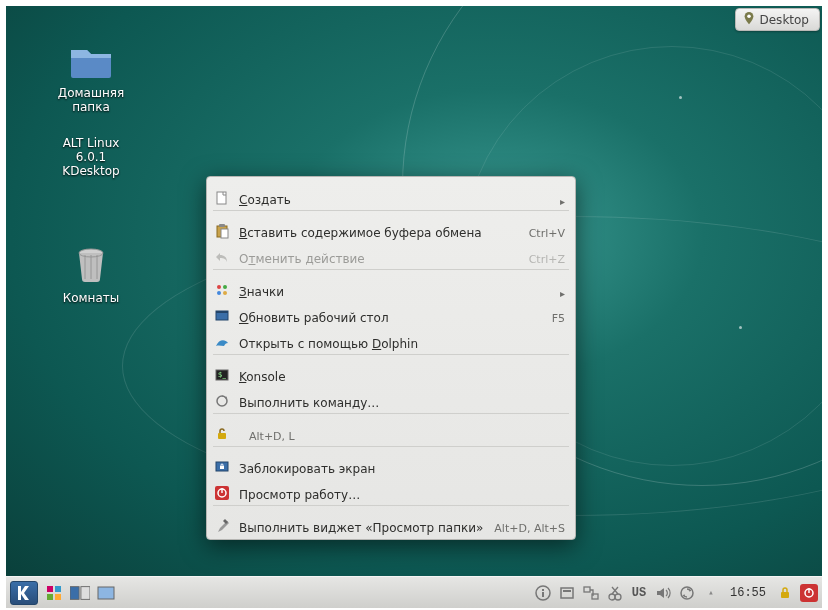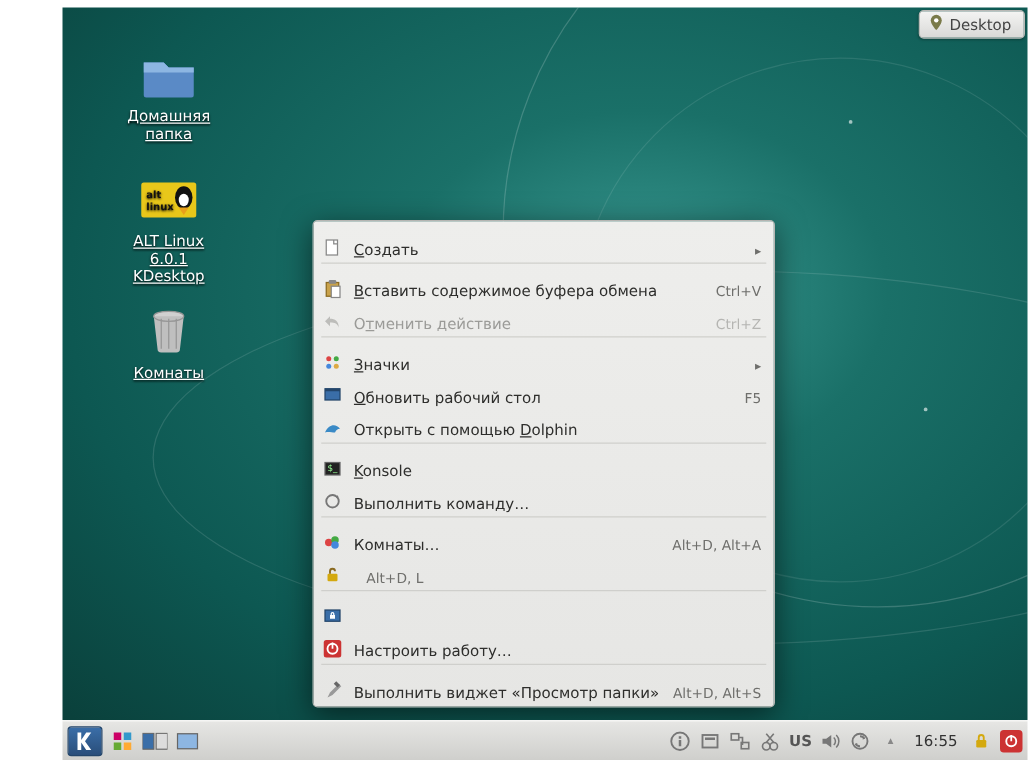--- a/index.html
+++ b/index.html
@@ -1,17 +1,17 @@
 <!DOCTYPE html>
 <html><head>
 <meta charset="utf-8">
 <style>
   * { margin: 0; padding: 0; box-sizing: border-box; }
   html, body { width: 828px; height: 610px; overflow: hidden; font-family: "DejaVu Sans", "Liberation Sans", sans-serif; font-size: 12px; }
-  .screen { width: 828px; height: 610px; border: 6px solid #fff; position: relative; padding-left: 44px; }
+  .screen { width: 828px; height: 610px; border: 6px solid #fff; position: relative; }
   .desktop {
     width: 100%; height: calc(100% - 28px);
     background: radial-gradient(ellipse at 60% 40%, #3a9a92 0%, #1a7068 30%, #0d5852 70%, #0a403b 100%);
     position: relative;
     overflow: hidden;
   }
   
   .swirl { position:absolute; border:1px solid rgba(255,255,255,.18); border-radius:50%; }
   .swirl.a { width:600px; height:600px; right:-180px; top:-120px; }
   .swirl.b { width:420px; height:420px; right:-60px; top:40px; border-color:rgba(255,255,255,.10);}
@@ -23,21 +23,21 @@
     background:linear-gradient(#f4f4f3,#d9d9d7);
     border:1px solid #b9b9b6; border-radius:4px;
     padding:2px 10px 2px 6px; display:flex; align-items:center; gap:4px;
     box-shadow:0 1px 2px rgba(0,0,0,.3);
     color:#444;
   }
   .cashew svg { width:14px; height:14px; }
   
   .dicon { position:absolute; width:90px; text-align:center; color:#fff; text-shadow:0 1px 2px #000; }
   .dicon .ic { width:48px; height:48px; margin:0 auto 2px; }
-  .dicon .lab { font-size:12px; line-height:14px;text-decoration:underline; }
+  .dicon .lab { font-size:12px; line-height:14px; }
   
   .menu {
     position:absolute; left:200px; top:170px; width:370px;
     background:linear-gradient(#eeeeec,#e6e6e4);
     border:1px solid #b5b5b2; border-radius:4px;
     box-shadow:0 6px 24px rgba(0,0,0,.55);
     padding:4px 0;
   }
   .menu .mi { display:flex; align-items:flex-end; height:26px; padding:0 10px 0 6px; color:#2e2e2c; }
   .menu .mi.dis { color:#9b9b98; }
@@ -48,20 +48,21 @@
   .menu .mi .arrow { margin-left:8px; color:#6f6f6c; font-size:10px;}
   .menu .sep { height:1px; background:#cfcfcc; margin:3px 6px; }
   .menu .mi u { text-decoration: underline; }
   
   .panel {
     width:100%; height:32px;
     background:linear-gradient(#e6e6e4,#cfcfcc);
     border-top:1px solid #f5f5f4;
     display:flex; align-items:center;
     color:#3a3a38;
+    font-family:Liberation Mono, monospace;
   }
   .panel .left { display:flex; align-items:center; gap:6px; padding-left:4px;}
   .panel .spacer { flex:1; }
   .panel .tray { display:flex; align-items:center; gap:6px; padding-right:4px;}
   .panel .tray .tic { width:18px; height:18px; display:flex; align-items:center; justify-content:center; color:#555;}
   .clock { font-size:12px; padding:0 4px; color:#333;}
   .kmenu { width:28px; height:24px; background:linear-gradient(#3a6ea8,#2a4e7a); border-radius:3px; display:flex; align-items:center; justify-content:center; border:1px solid #23456a;}
   .taskico { width:20px; height:20px; display:flex; align-items:center; justify-content:center;}
   .shutdown-btn { width:18px; height:18px; background:#c33; border-radius:3px; display:flex; align-items:center; justify-content:center;}
   .lock-btn { width:18px; height:18px; display:flex; align-items:center; justify-content:center; color:#a07d1a;}
@@ -92,30 +93,20 @@
       <div class="ic">
         <svg viewBox="0 0 48 48">
             <path fill="#5a8ac6" d="M4 14h16l4 4h20v22a2 2 0 01-2 2H6a2 2 0 01-2-2z"></path>
             <path fill="#8db6e2" d="M4 14h16l4 4h20v4H4z"></path>
           </svg>
       </div>
       <div class="lab">Домашняя<br>папка</div>
     </div>
 
     <div class="dicon" style="left:40px; top:130px">
-      <div class="ic">
-        <svg viewBox="0 0 48 48">
-          <rect x="2" y="10" width="44" height="28" fill="#e8c71a" rx="2"></rect>
-          <ellipse cx="36" cy="22" rx="7" ry="9" fill="#111"></ellipse>
-          <ellipse cx="36" cy="24" rx="4" ry="5" fill="#fff"></ellipse>
-          <path fill="#e89f1a" d="M32 30l8 0-4 6z"></path>
-          <text x="6" y="22" font-size="8" font-weight="bold" fill="#111">alt</text>
-          <text x="6" y="32" font-size="8" font-weight="bold" fill="#111">linux</text>
-        </svg>
-      </div>
       <div class="lab">ALT Linux 6.0.1<br>KDesktop</div>
     </div>
 
     <div class="dicon" style="left:40px; top:235px">
       <div class="ic">
         <svg viewBox="0 0 48 48">
           <ellipse cx="24" cy="12" rx="12" ry="4" fill="#d0d0d0"></ellipse>
           <path fill="#bfbfbf" d="M12 12h24l-3 26a3 3 0 01-3 3H18a3 3 0 01-3-3z"></path>
           <ellipse cx="24" cy="12" rx="12" ry="4" fill="none" stroke="#969696"></ellipse>
           <path stroke="#969696" stroke-width="1" fill="none" d="M18 14v24M24 14v24M30 14v24"></path>
@@ -204,56 +195,46 @@
               <path d="M8 3a5 5 0 014 2" stroke="#777" fill="none"></path>
               <path d="M12 3l1 2-2 .4z" fill="#777"></path>
             </svg>
           </span>
           <span class="mlab">Выполнить команду…</span>
         </div>
         <div class="sep"></div>
         <div class="mi">
           <span class="mic">
             <svg width="16" height="16" viewBox="0 0 16 16">
-              <circle cx="5" cy="8" r="3" fill="#d44"></circle>
-              <circle cx="10" cy="6" r="3" fill="#4a4"></circle>
-              <circle cx="10" cy="10" r="3" fill="#48d"></circle>
-            </svg>
-          </span>
-          <span class="mlab">Комнаты…</span>
-          <span class="msh">Alt+D, Alt+A</span>
-        </div>
-        <div class="mi">
-          <span class="mic">
-            <svg width="16" height="16" viewBox="0 0 16 16">
               <rect x="4" y="7" width="8" height="6" fill="#d4a90f" rx="1"></rect>
               <path d="M6 7V5a2 2 0 014 0" fill="none" stroke="#8a6a20" stroke-width="1.5"></path>
             </svg>
           </span>
           <span class="msh">Alt+D, L</span>
         </div>
         <div class="sep"></div>
         <div class="mi">
           <span class="mic">
             <svg width="16" height="16" viewBox="0 0 16 16">
               <rect x="2" y="3" width="12" height="9" fill="#3a6ea8" stroke="#23456a"></rect>
               <rect x="6" y="7" width="4" height="3" fill="#fff"></rect>
               <path d="M7 7V6a1 1 0 012 0v1" fill="none" stroke="#fff"></path>
             </svg>
           </span>
+          <span class="mlab">Заблокировать экран</span>
         </div>
         <div class="mi">
           <span class="mic">
             <svg width="16" height="16" viewBox="0 0 16 16">
               <rect x="1" y="1" width="14" height="14" rx="2" fill="#c33"></rect>
               <circle cx="8" cy="8" r="4" fill="none" stroke="#fff" stroke-width="1.5"></circle>
               <rect x="7.3" y="3" width="1.4" height="5" fill="#fff"></rect>
             </svg>
           </span>
-          <span class="mlab">Настроить работу…</span>
+          <span class="mlab">Просмотр работу…</span>
         </div>
         <div class="sep"></div>
         <div class="mi">
           <span class="mic">
             <svg width="16" height="16" viewBox="0 0 16 16">
               <path fill="#999" d="M13 3l-7 7-2 4 4-2 7-7z"></path>
               <path fill="#666" d="M11 1l3 3-2 2-3-3z"></path>
             </svg>
           </span>
           <span class="mlab">Выполнить виджет «Просмотр папки»</span>

